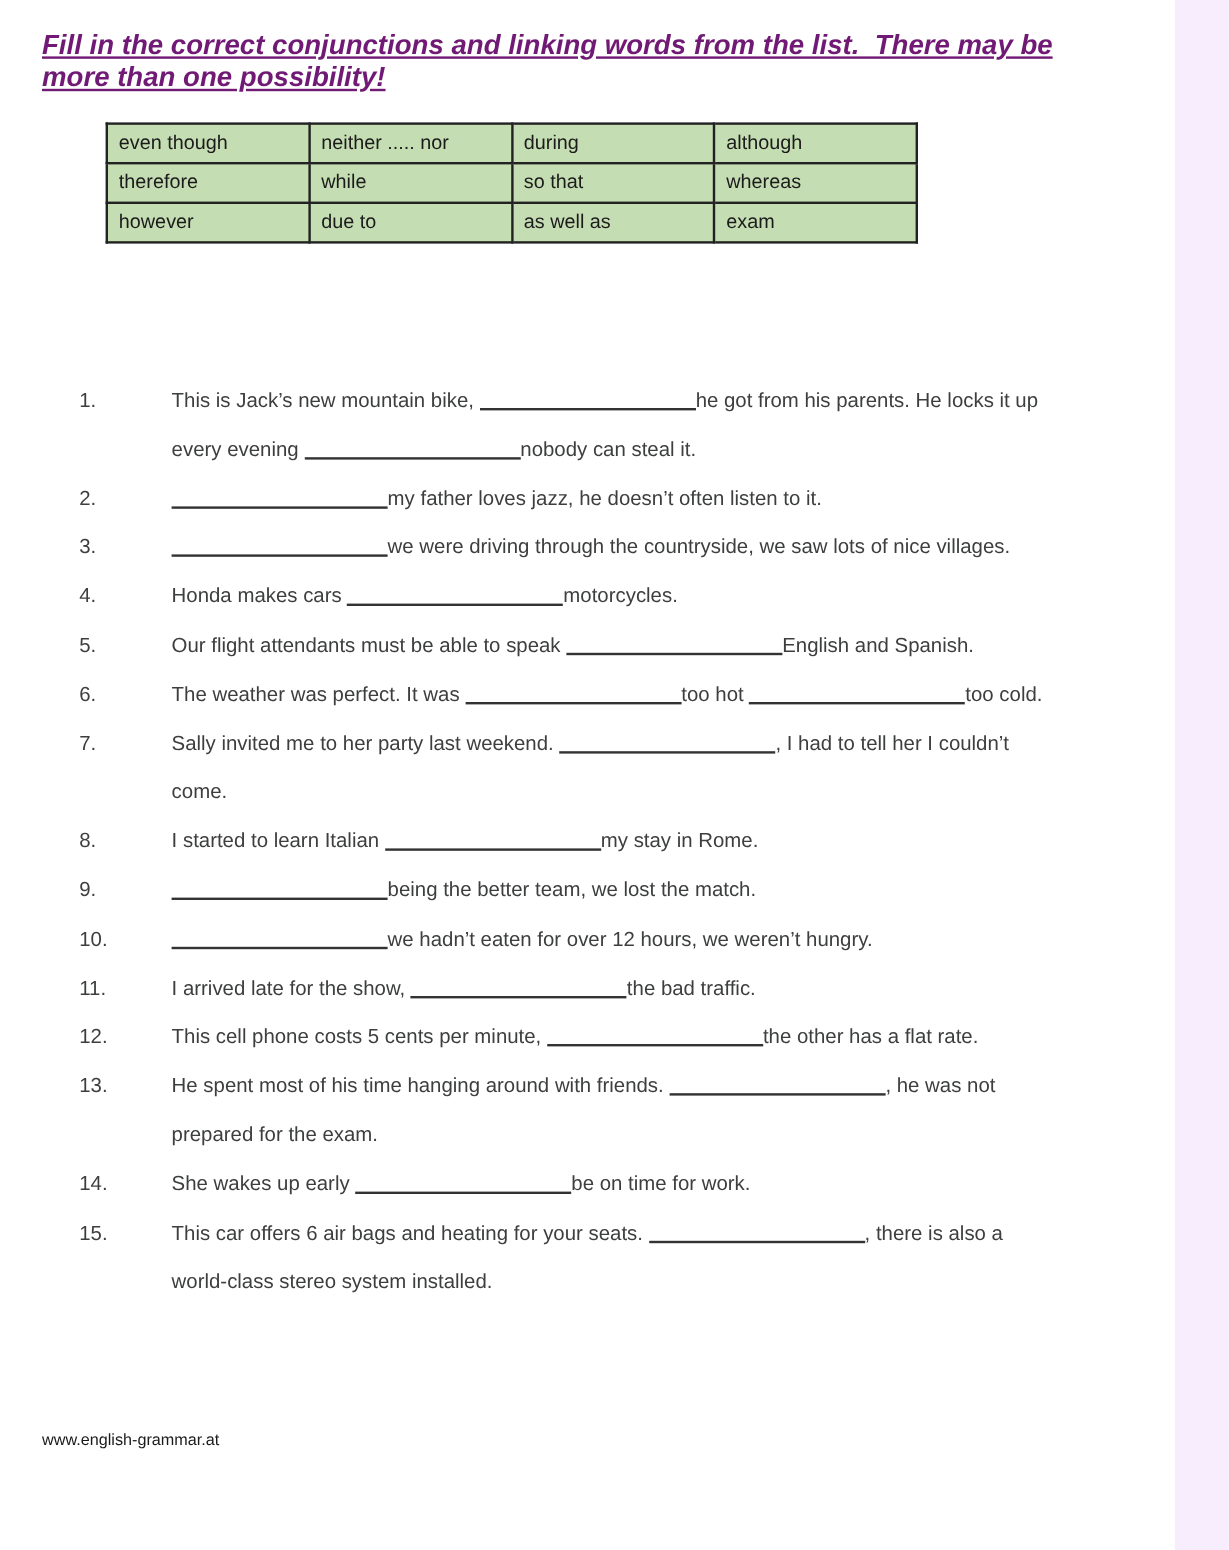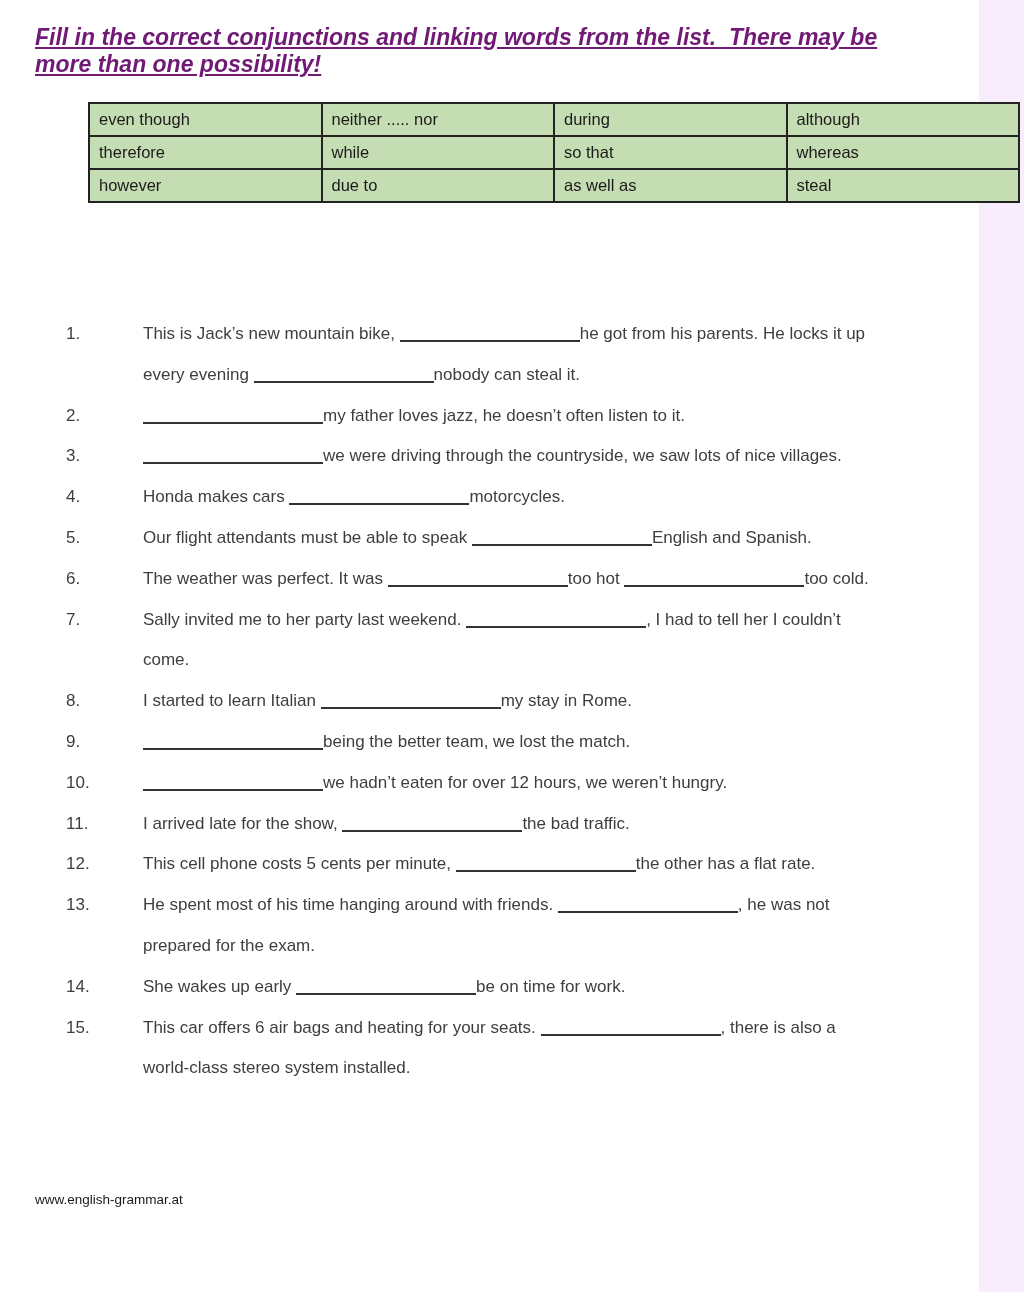--- a/index.html
+++ b/index.html
@@ -17,21 +17,21 @@
     background: #f8edfc;
   }
   .page-title {
     position: absolute; left: 35px; top: 24px;
     width: 900px;
     font-size: 23px; font-weight: bold; font-style: italic;
     color: #701a75; letter-spacing: 0px; text-decoration: underline;
   }
   table.word-table {
     position: absolute; left: 88px; top: 102px;
-    width: 932px;
+    width: 677px;
     border-collapse: collapse;
     table-layout: fixed;
   }
   table.word-table td {
     width: 25%;
     height: 33px;
     background: #c5ddb2;
     border: 2px solid #222222;
     padding: 0 4px 0 9px;
     font-size: 16.5px;
@@ -80,21 +80,21 @@
     <tr>
       <td>therefore</td>
       <td>while</td>
       <td>so that</td>
       <td>whereas</td>
     </tr>
     <tr>
       <td>however</td>
       <td>due to</td>
       <td>as well as</td>
-      <td>steal</td>
+      <td>exam</td>
     </tr>
   </tbody>
 </table>
 
 <div class="exercise" id="exercise-list">
     <div class="item">
       <span class="num">1.</span>
       <div class="content">This is Jack’s new mountain bike, <span class="blank"></span>he got from his parents. He locks it up<br>every evening <span class="blank"></span>nobody can steal it.</div>
     </div>
     <div class="item">

